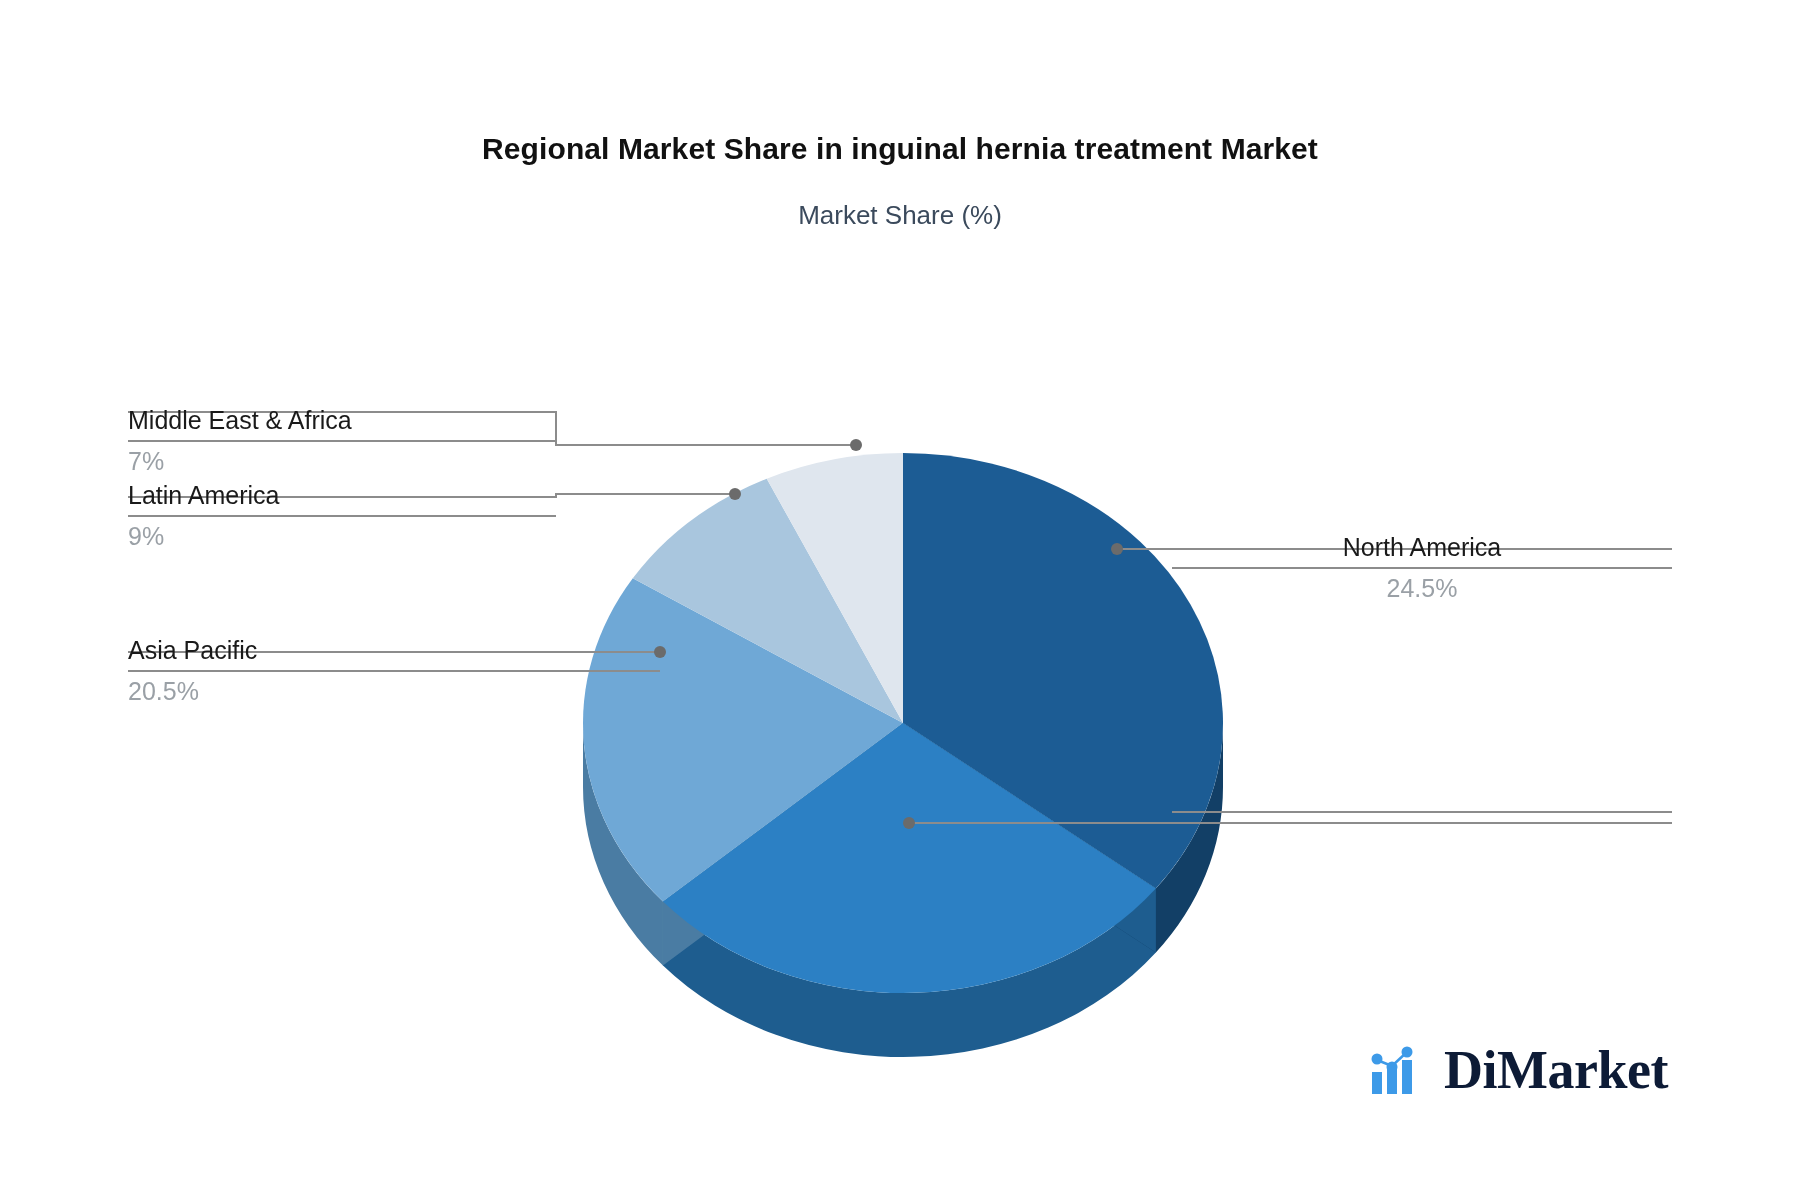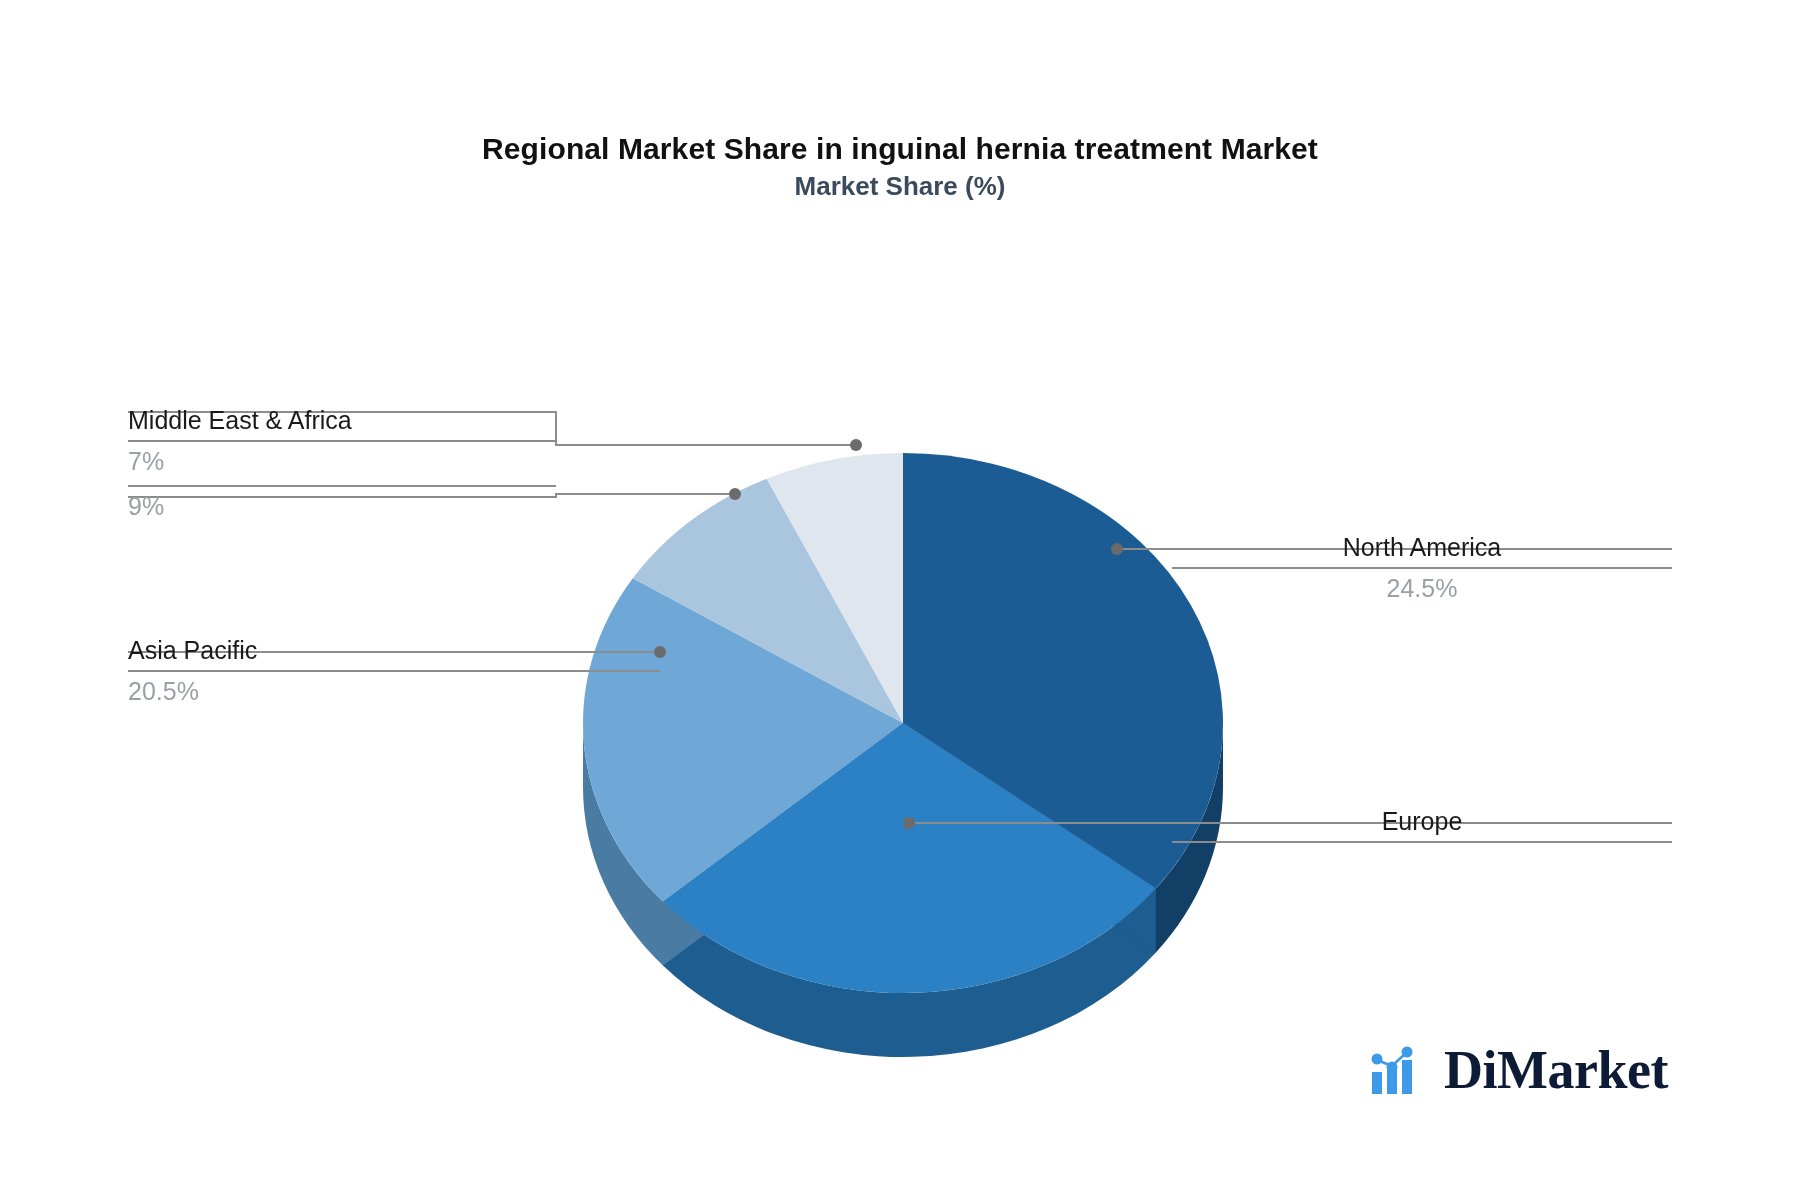--- a/index.html
+++ b/index.html
@@ -24,26 +24,26 @@
     left: 0;
     width: 1800px;
     text-align: center;
     font-size: 30px;
     font-weight: bold;
     color: #111111;
     letter-spacing: 0.1px;
   }
   .chart-subtitle {
     position: absolute;
-    top: 171px;
+    top: 200px;
     left: 0;
     width: 1800px;
     text-align: center;
     font-size: 26px;
-    font-weight: bold;
+    font-weight: normal;
     color: #3b4a5c;
   }
 
   
   #pie-svg {
     position: absolute;
     left: 0;
     top: 0;
     width: 1800px;
     height: 1196px;
@@ -144,38 +144,38 @@
     </g>
     </svg>
 
   <div class="callout left" style="left:128px; top:385px; width:428px;">
     <div class="cl-name">Middle East &amp; Africa</div>
     <div class="cl-rule"></div>
     <div class="cl-value">7%</div>
   </div>
 
   <div class="callout left" style="left:128px; top:460px; width:428px;">
+    <div class="cl-name">Latin America</div>
     <div class="cl-rule"></div>
     <div class="cl-value">9%</div>
   </div>
 
   <div class="callout left" style="left:128px; top:615px; width:532px;">
     <div class="cl-name">Asia Pacific</div>
     <div class="cl-rule"></div>
     <div class="cl-value">20.5%</div>
   </div>
 
   <div class="callout right" style="left:1172px; top:512px; width:500px;">
     <div class="cl-name">North America</div>
     <div class="cl-rule"></div>
     <div class="cl-value">24.5%</div>
   </div>
 
   <div class="callout right" style="left:1172px; top:786px; width:500px;">
-    <div class="cl-name">Europe</div>
     <div class="cl-rule"></div>
   </div>
 
   <div id="logo">
     <svg class="logo-mark" width="58" height="52" viewBox="0 0 58 52" aria-hidden="true">
       <rect x="2" y="28" width="10" height="22" fill="#3d9ae8"></rect>
       <rect x="17" y="22" width="10" height="28" fill="#3d9ae8"></rect>
       <rect x="32" y="16" width="10" height="34" fill="#3d9ae8"></rect>
       <line x1="7" y1="16" x2="22" y2="22" stroke="#3d9ae8" stroke-width="2.5"></line>
       <line x1="22" y1="22" x2="37" y2="8" stroke="#3d9ae8" stroke-width="2.5"></line>

